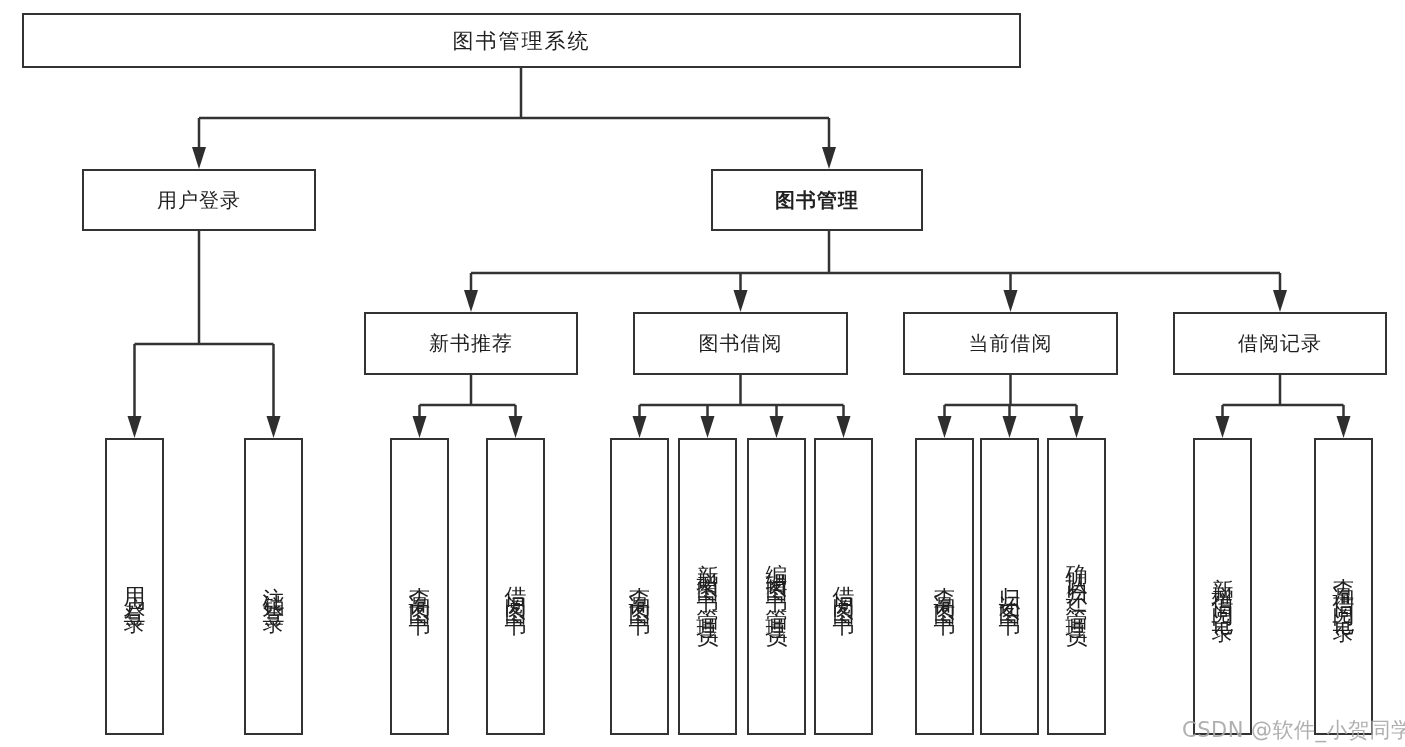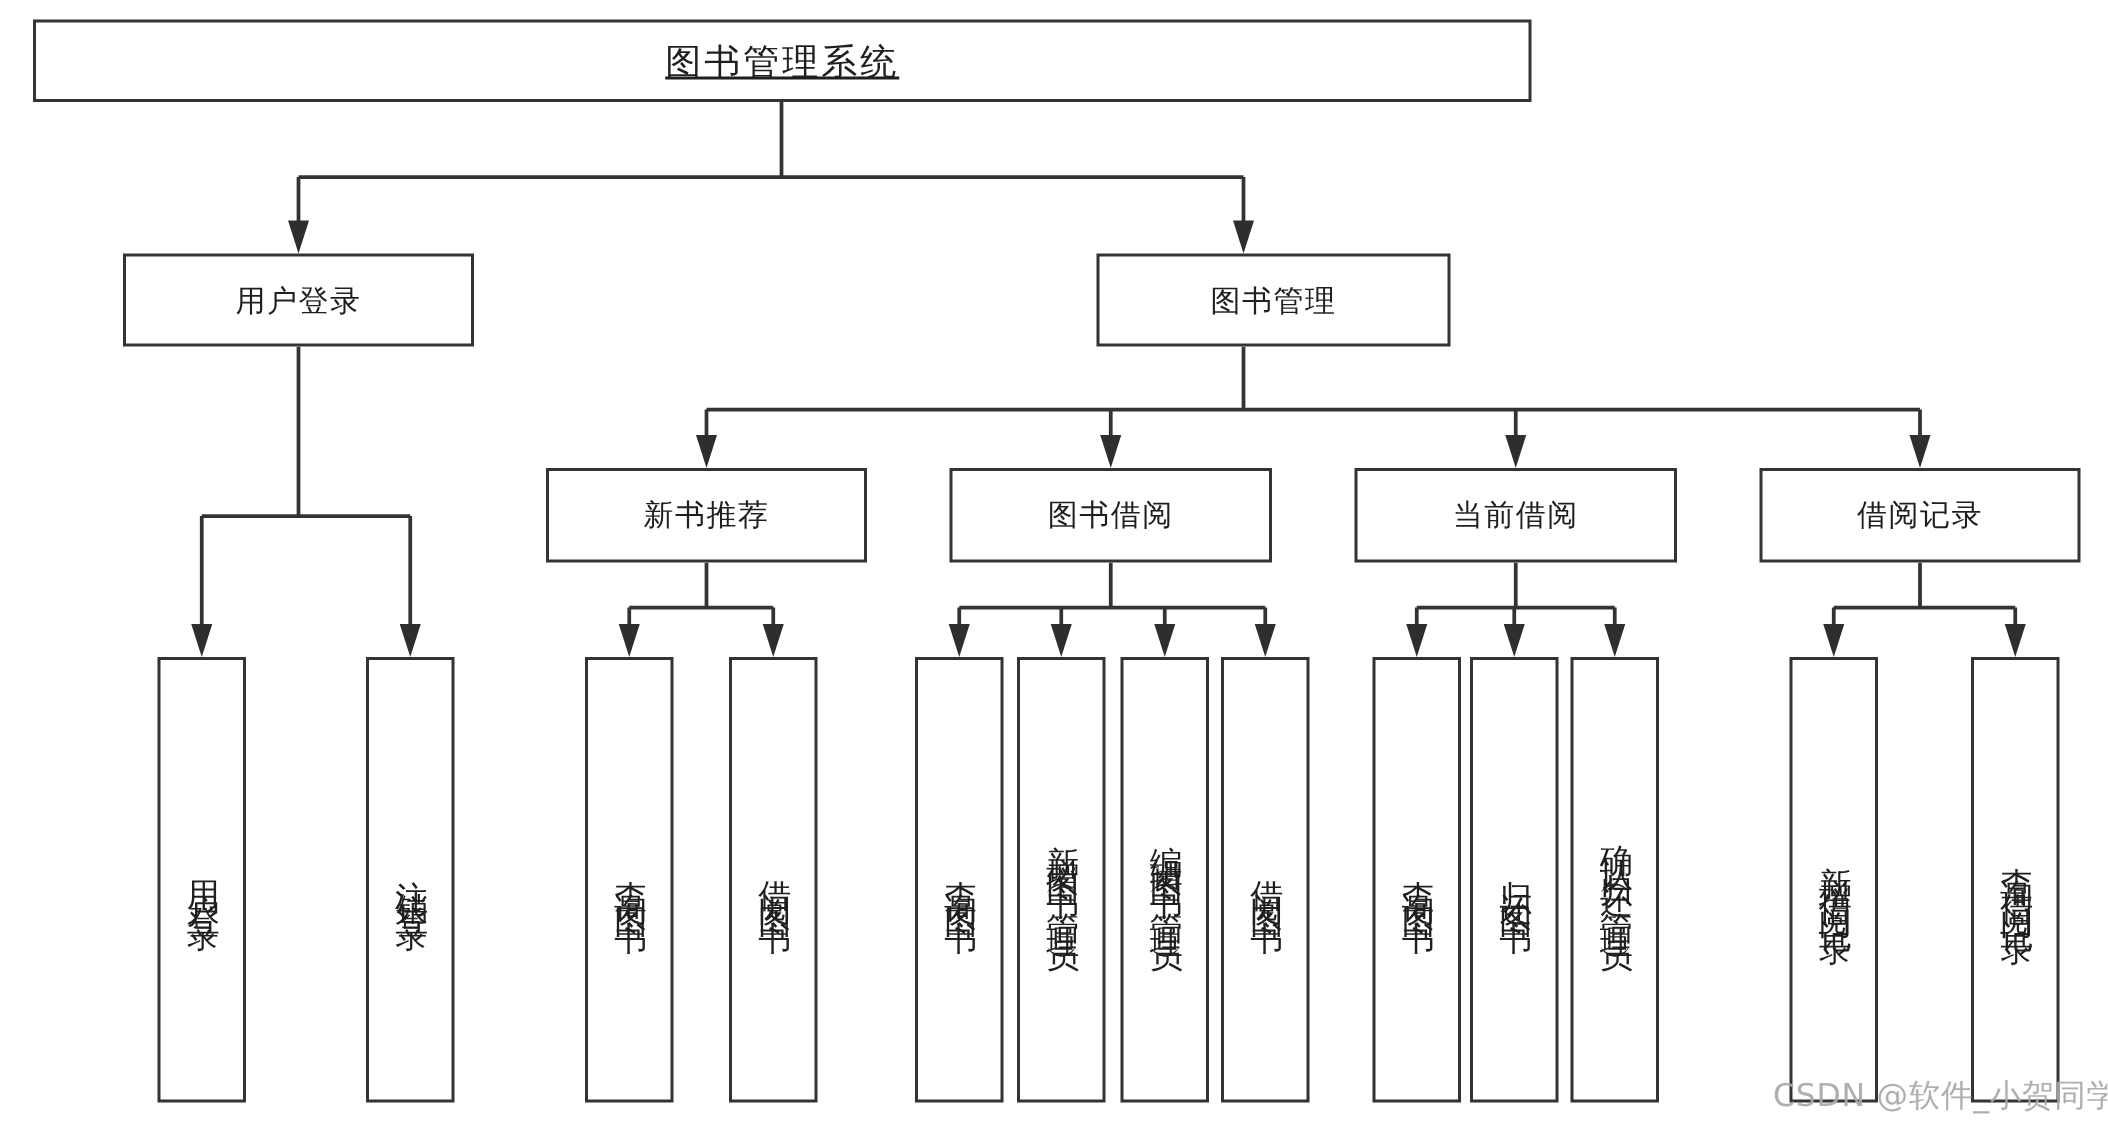--- a/index.html
+++ b/index.html
@@ -16,34 +16,34 @@
   .box {
     position:absolute;
     background:#ffffff;
     border:2px solid #333333;
     box-sizing:border-box;
     display:flex; align-items:center; justify-content:center;
     color:#1f1f1f;
     z-index:1;
   }
   .h-label { font-size:20px; letter-spacing:1px; white-space:nowrap; }
-  .root-label { font-size:24px; letter-spacing:2px;text-decoration:underline; }
+  .root-label { font-size:21px; letter-spacing:2px; }
   .leaf { width:59px; top:438px; height:297px; }
   .v-label {
     writing-mode:vertical-rl;
     text-orientation:mixed;
     font-size:22px;
     letter-spacing:9px;
     line-height:1;
     white-space:nowrap;
   }
   
   .n-root  { left:22px;  top:13px;  width:999px; height:55px; }
   .n-l2a   { left:82px;  top:169px; width:234px; height:62px; }
-  .n-l2b   { left:731px; top:169px; width:236px; height:62px; }
+  .n-l2b   { left:711px; top:169px; width:212px; height:62px;font-weight:bold; }
   .n-l3a   { left:364px; top:312px; width:214px; height:63px;text-align:center; }
   .n-l3b   { left:633px; top:312px; width:215px; height:63px; }
   .n-l3c   { left:903px; top:312px; width:215px; height:63px; }
   .n-l3d   { left:1173px;top:312px; width:214px; height:63px; }
   .lf0  { left:105px; }  .lf1  { left:244px; }
   .lf2  { left:390px; }  .lf3  { left:486px; }
   .lf4  { left:610px; }  .lf5  { left:678px; }
   .lf6  { left:747px; }  .lf7  { left:814px; }
   .lf8  { left:915px; }  .lf9  { left:980px; }
   .lf10 { left:1047px; } .lf11 { left:1193px; }

